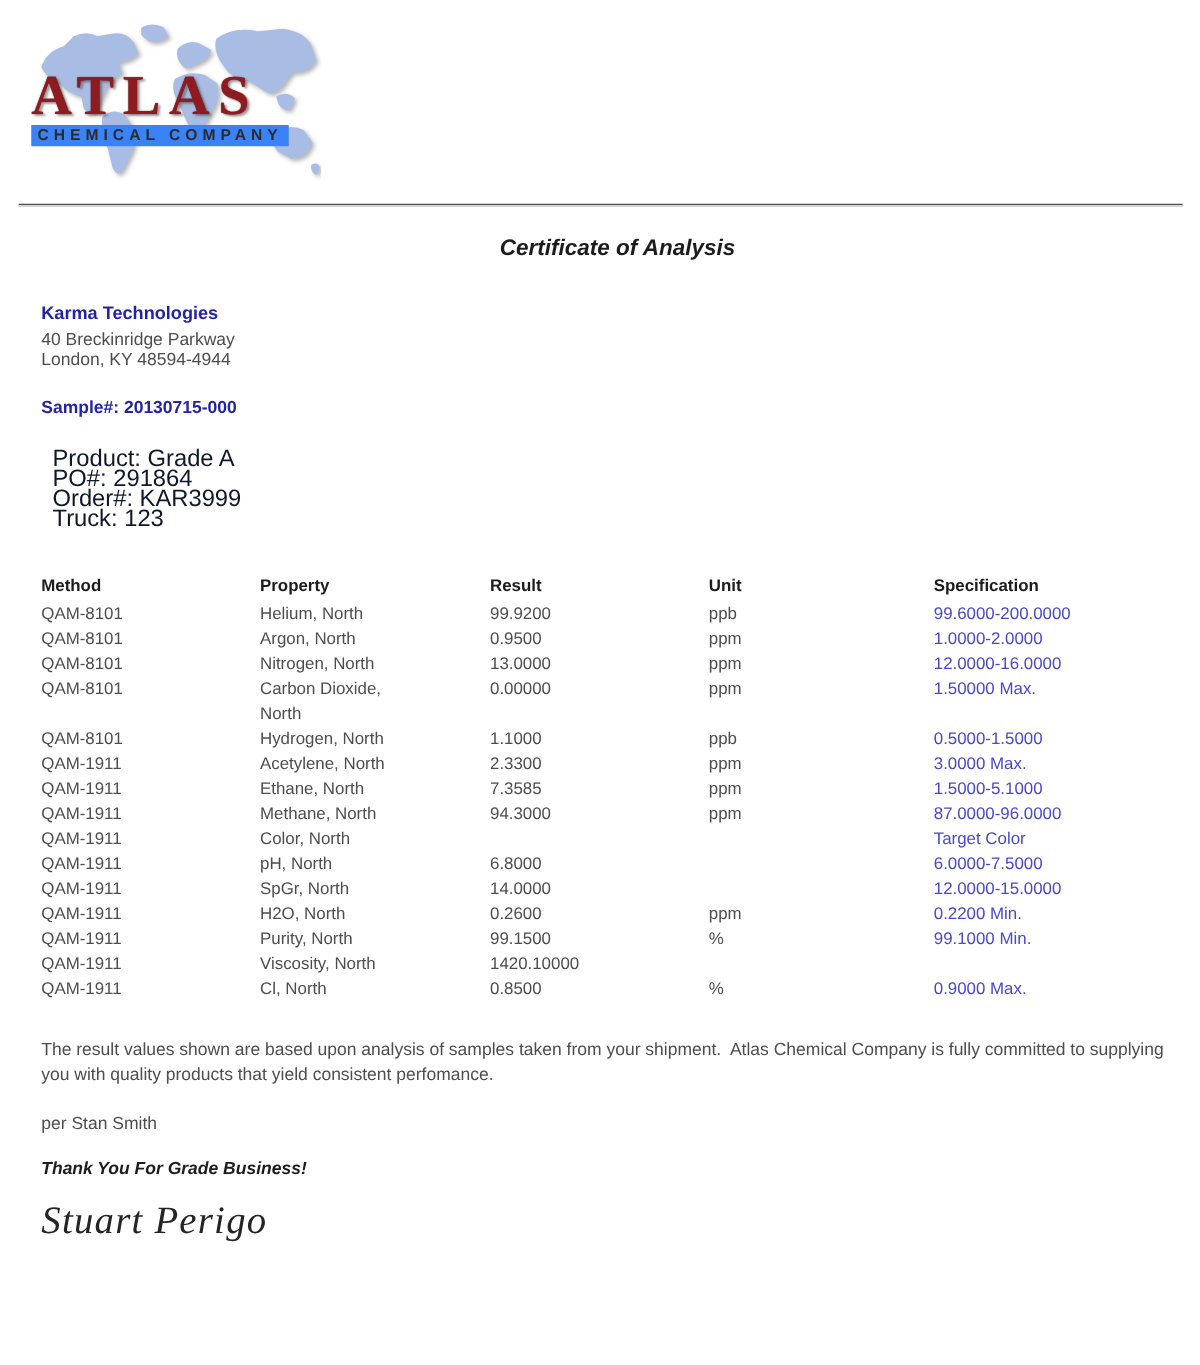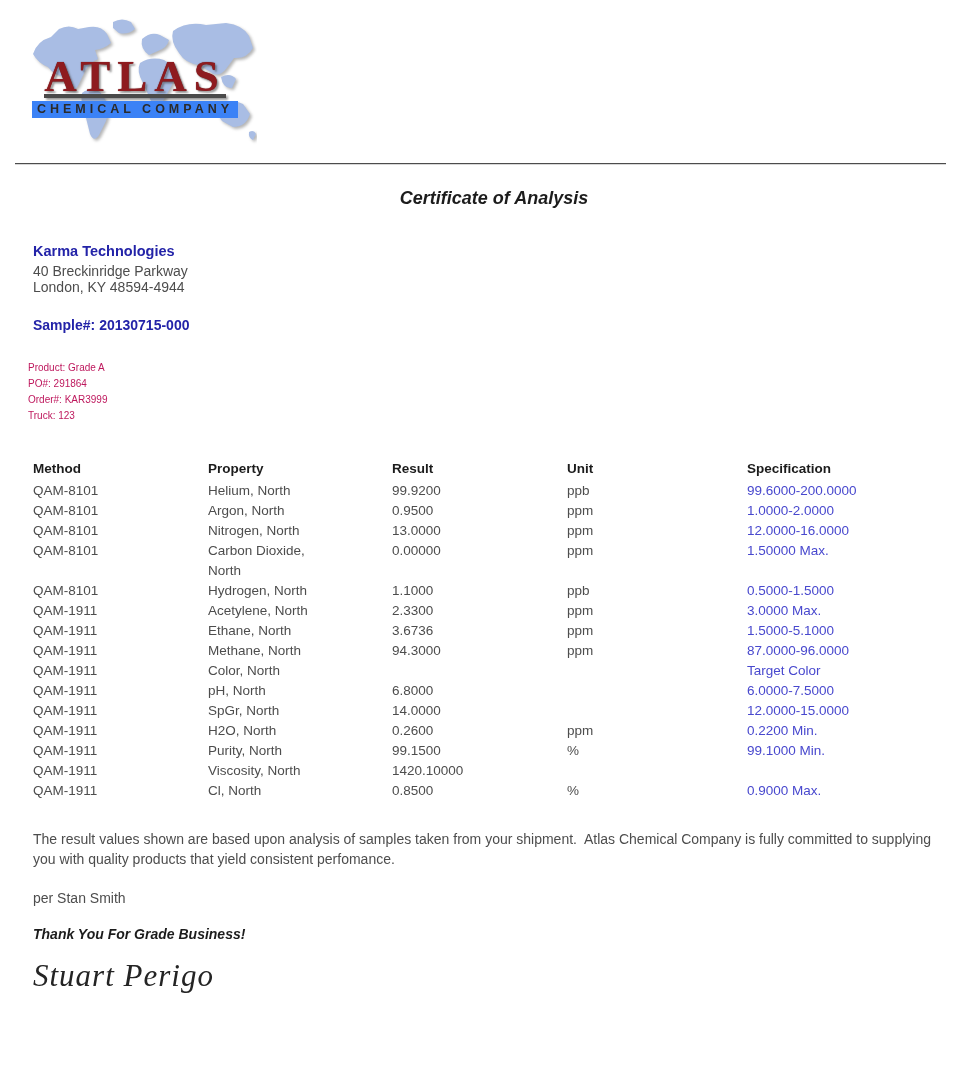--- a/index.html
+++ b/index.html
@@ -19,22 +19,21 @@
   .logo {
     position: absolute;
     left: 25px; top: 14px;
     width: 232px; height: 138px;
   }
   .logo svg { position: absolute; left: 0; top: 0; }
   .map-shapes { filter: drop-shadow(2px 2.5px 1.5px rgba(90,90,90,0.45)); }
   .logo-text {
     position: absolute;
     left: 0; right: 12px; top: 40px;
-    text-align: center;
-    text-decoration: underline;
+    text-align: left;
   }
   .atlas-wordmark {
     font-family: "Liberation Serif", serif;
     font-weight: bold;
     font-size: 45px;
     line-height: 45px;
     letter-spacing: 7px;
     color: var(--logo-red, #8e1b1f);
     text-shadow: 2px 2px 2px rgba(70,70,70,0.55), 0 0 1px #5c0d10;
   }
@@ -88,21 +87,21 @@
     margin-bottom: 4px;
   }
   .customer-line { color: #4d4d4d; line-height: 16px; }
 
   .sample-number {
     position: absolute; left: 33px; top: 317px;
     font-size: 14px; font-weight: bold;
     color: var(--accent-blue, #2323a8);
   }
 
-  .order-info { position: absolute; left: 28px; top: 360px; font-size: 10px; line-height: 16px; color: #be185d; }
+  .order-info { position: absolute; left: 42px; top: 360px; font-size: 19px; line-height: 16px; color: #0f172a; }
   .order-info div { margin-bottom: 0; }
 
   
   .results-table {
     position: absolute;
     left: 33px; top: 461px;
     width: 912px;
     border-collapse: collapse;
     table-layout: fixed;
     font-size: 13.5px;
@@ -273,21 +272,21 @@
         <tr>
           <td>QAM-1911</td>
           <td><span class="prop-text">Acetylene, North</span></td>
           <td>2.3300</td>
           <td>ppm</td>
           <td class="spec">3.0000 Max.</td>
         </tr>
         <tr>
           <td>QAM-1911</td>
           <td><span class="prop-text">Ethane, North</span></td>
-          <td>3.6736</td>
+          <td>7.3585</td>
           <td>ppm</td>
           <td class="spec">1.5000-5.1000</td>
         </tr>
         <tr>
           <td>QAM-1911</td>
           <td><span class="prop-text">Methane, North</span></td>
           <td>94.3000</td>
           <td>ppm</td>
           <td class="spec">87.0000-96.0000</td>
         </tr>

